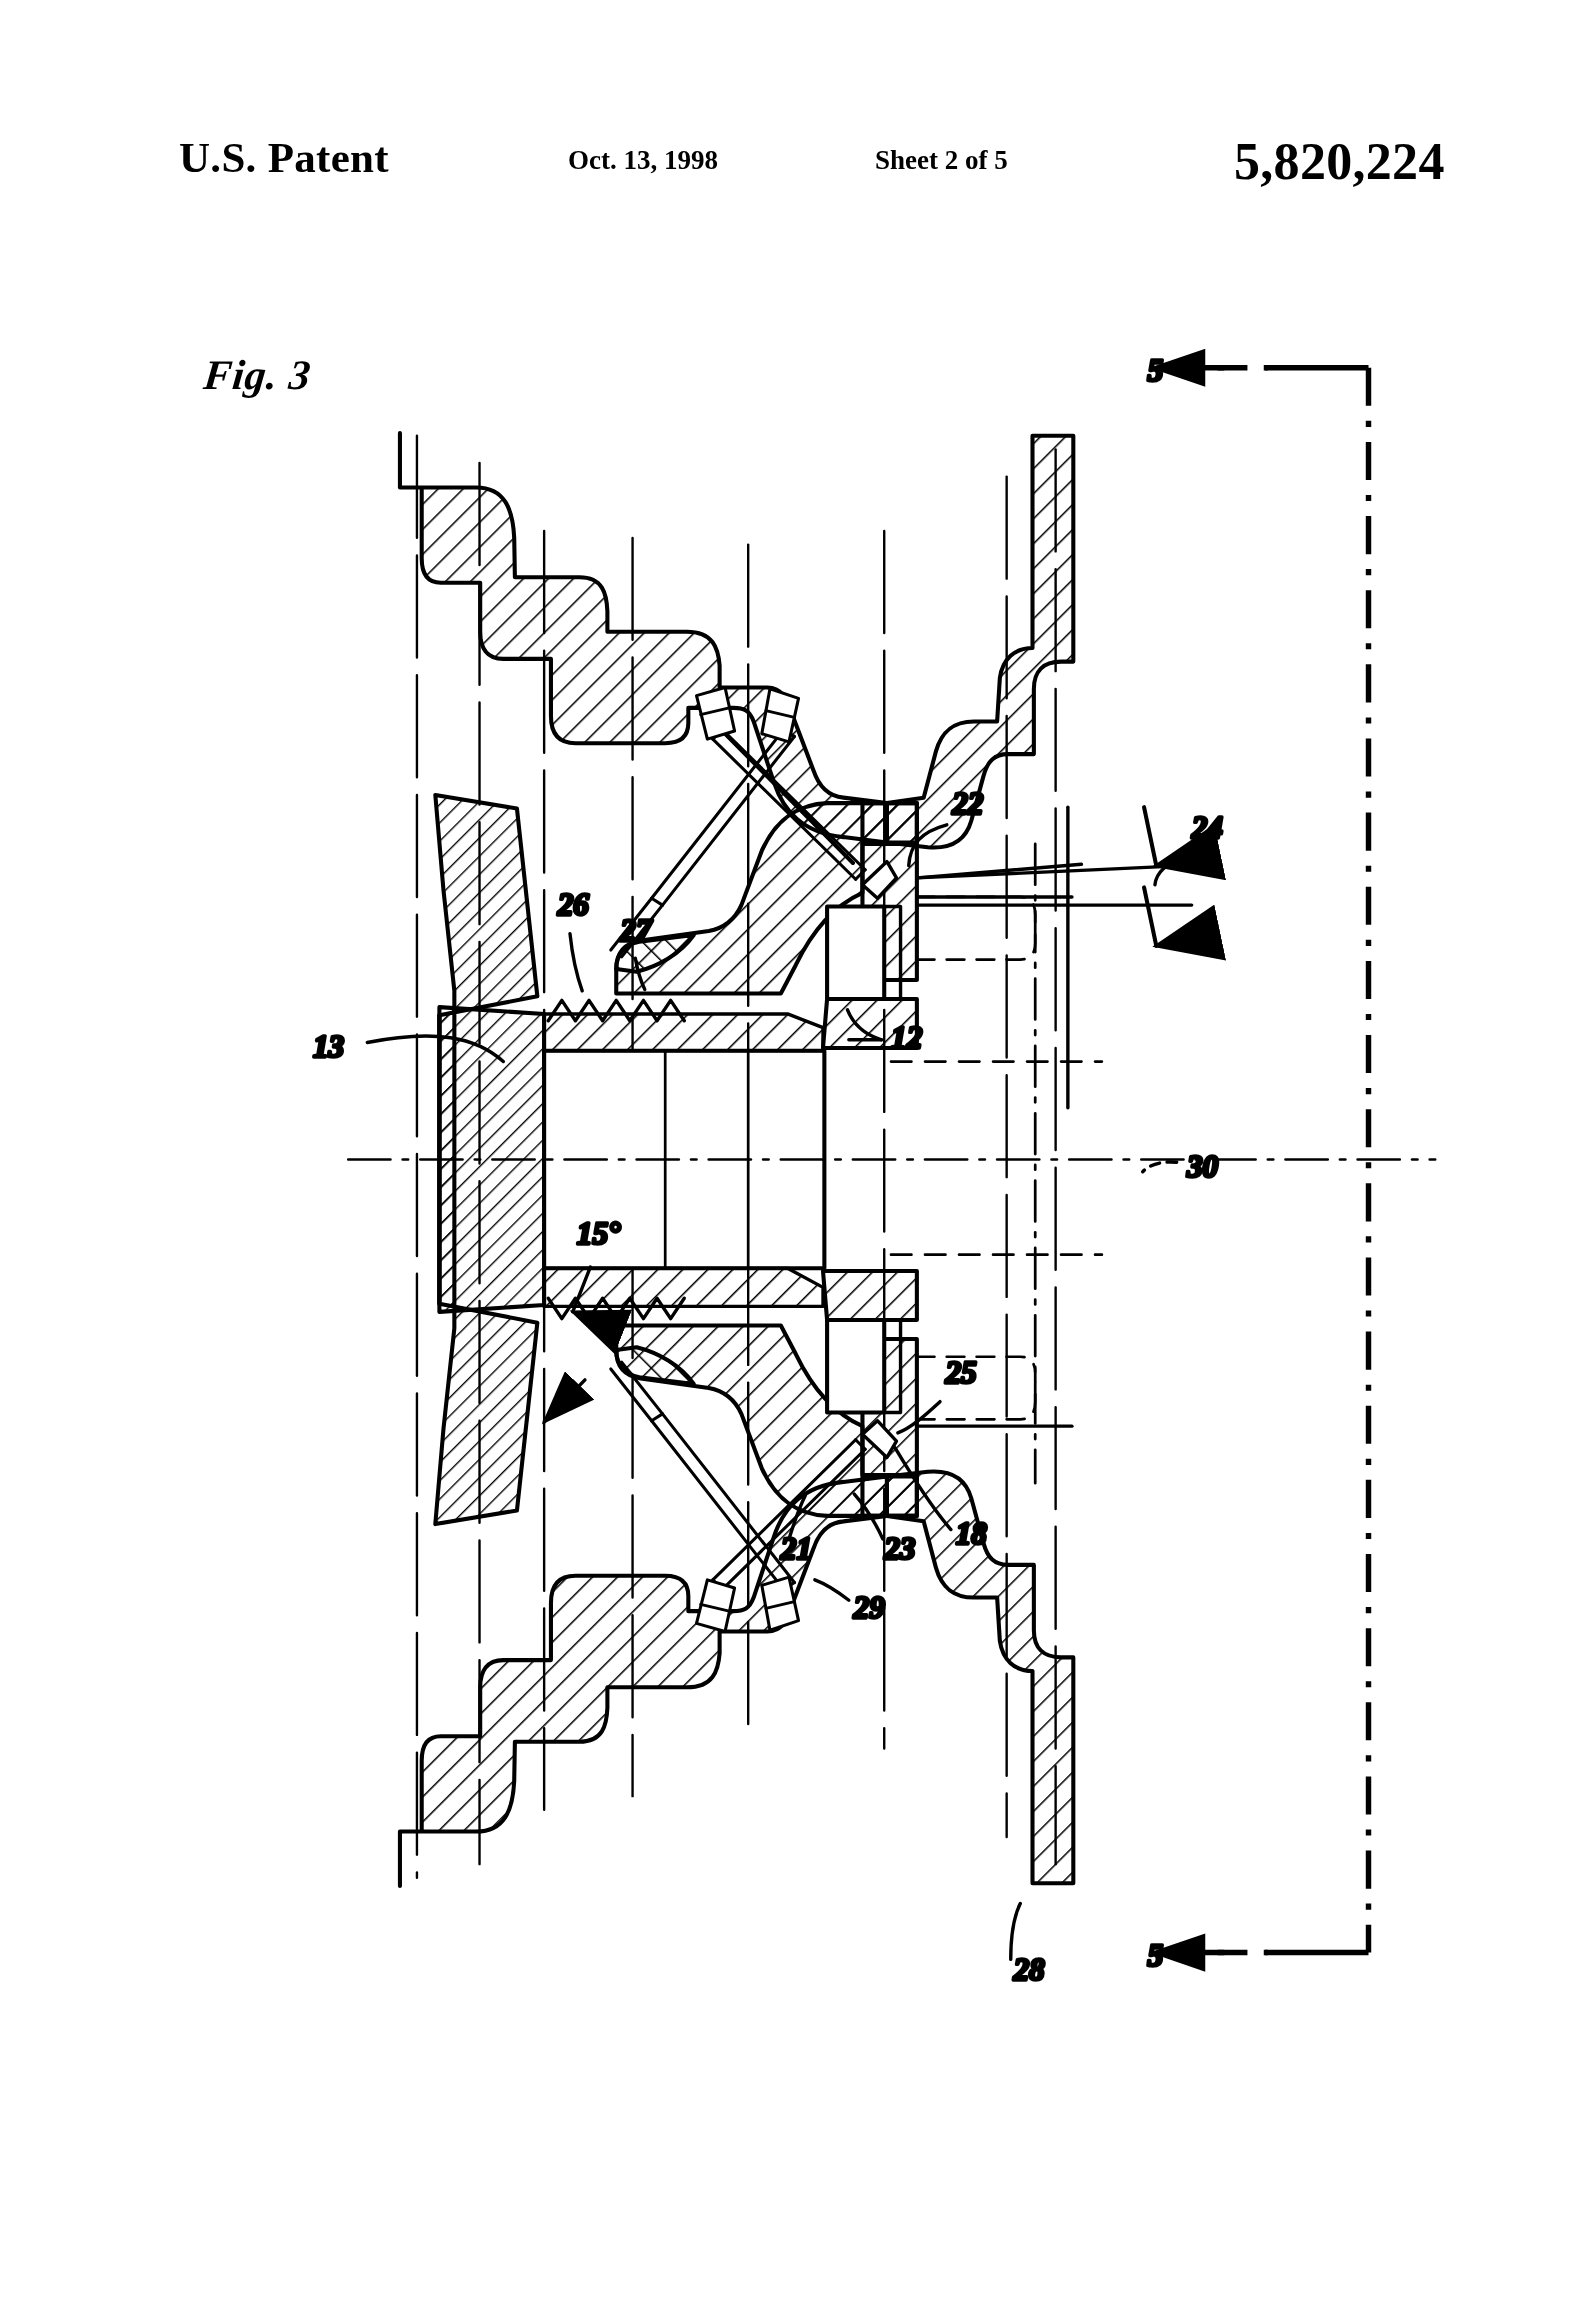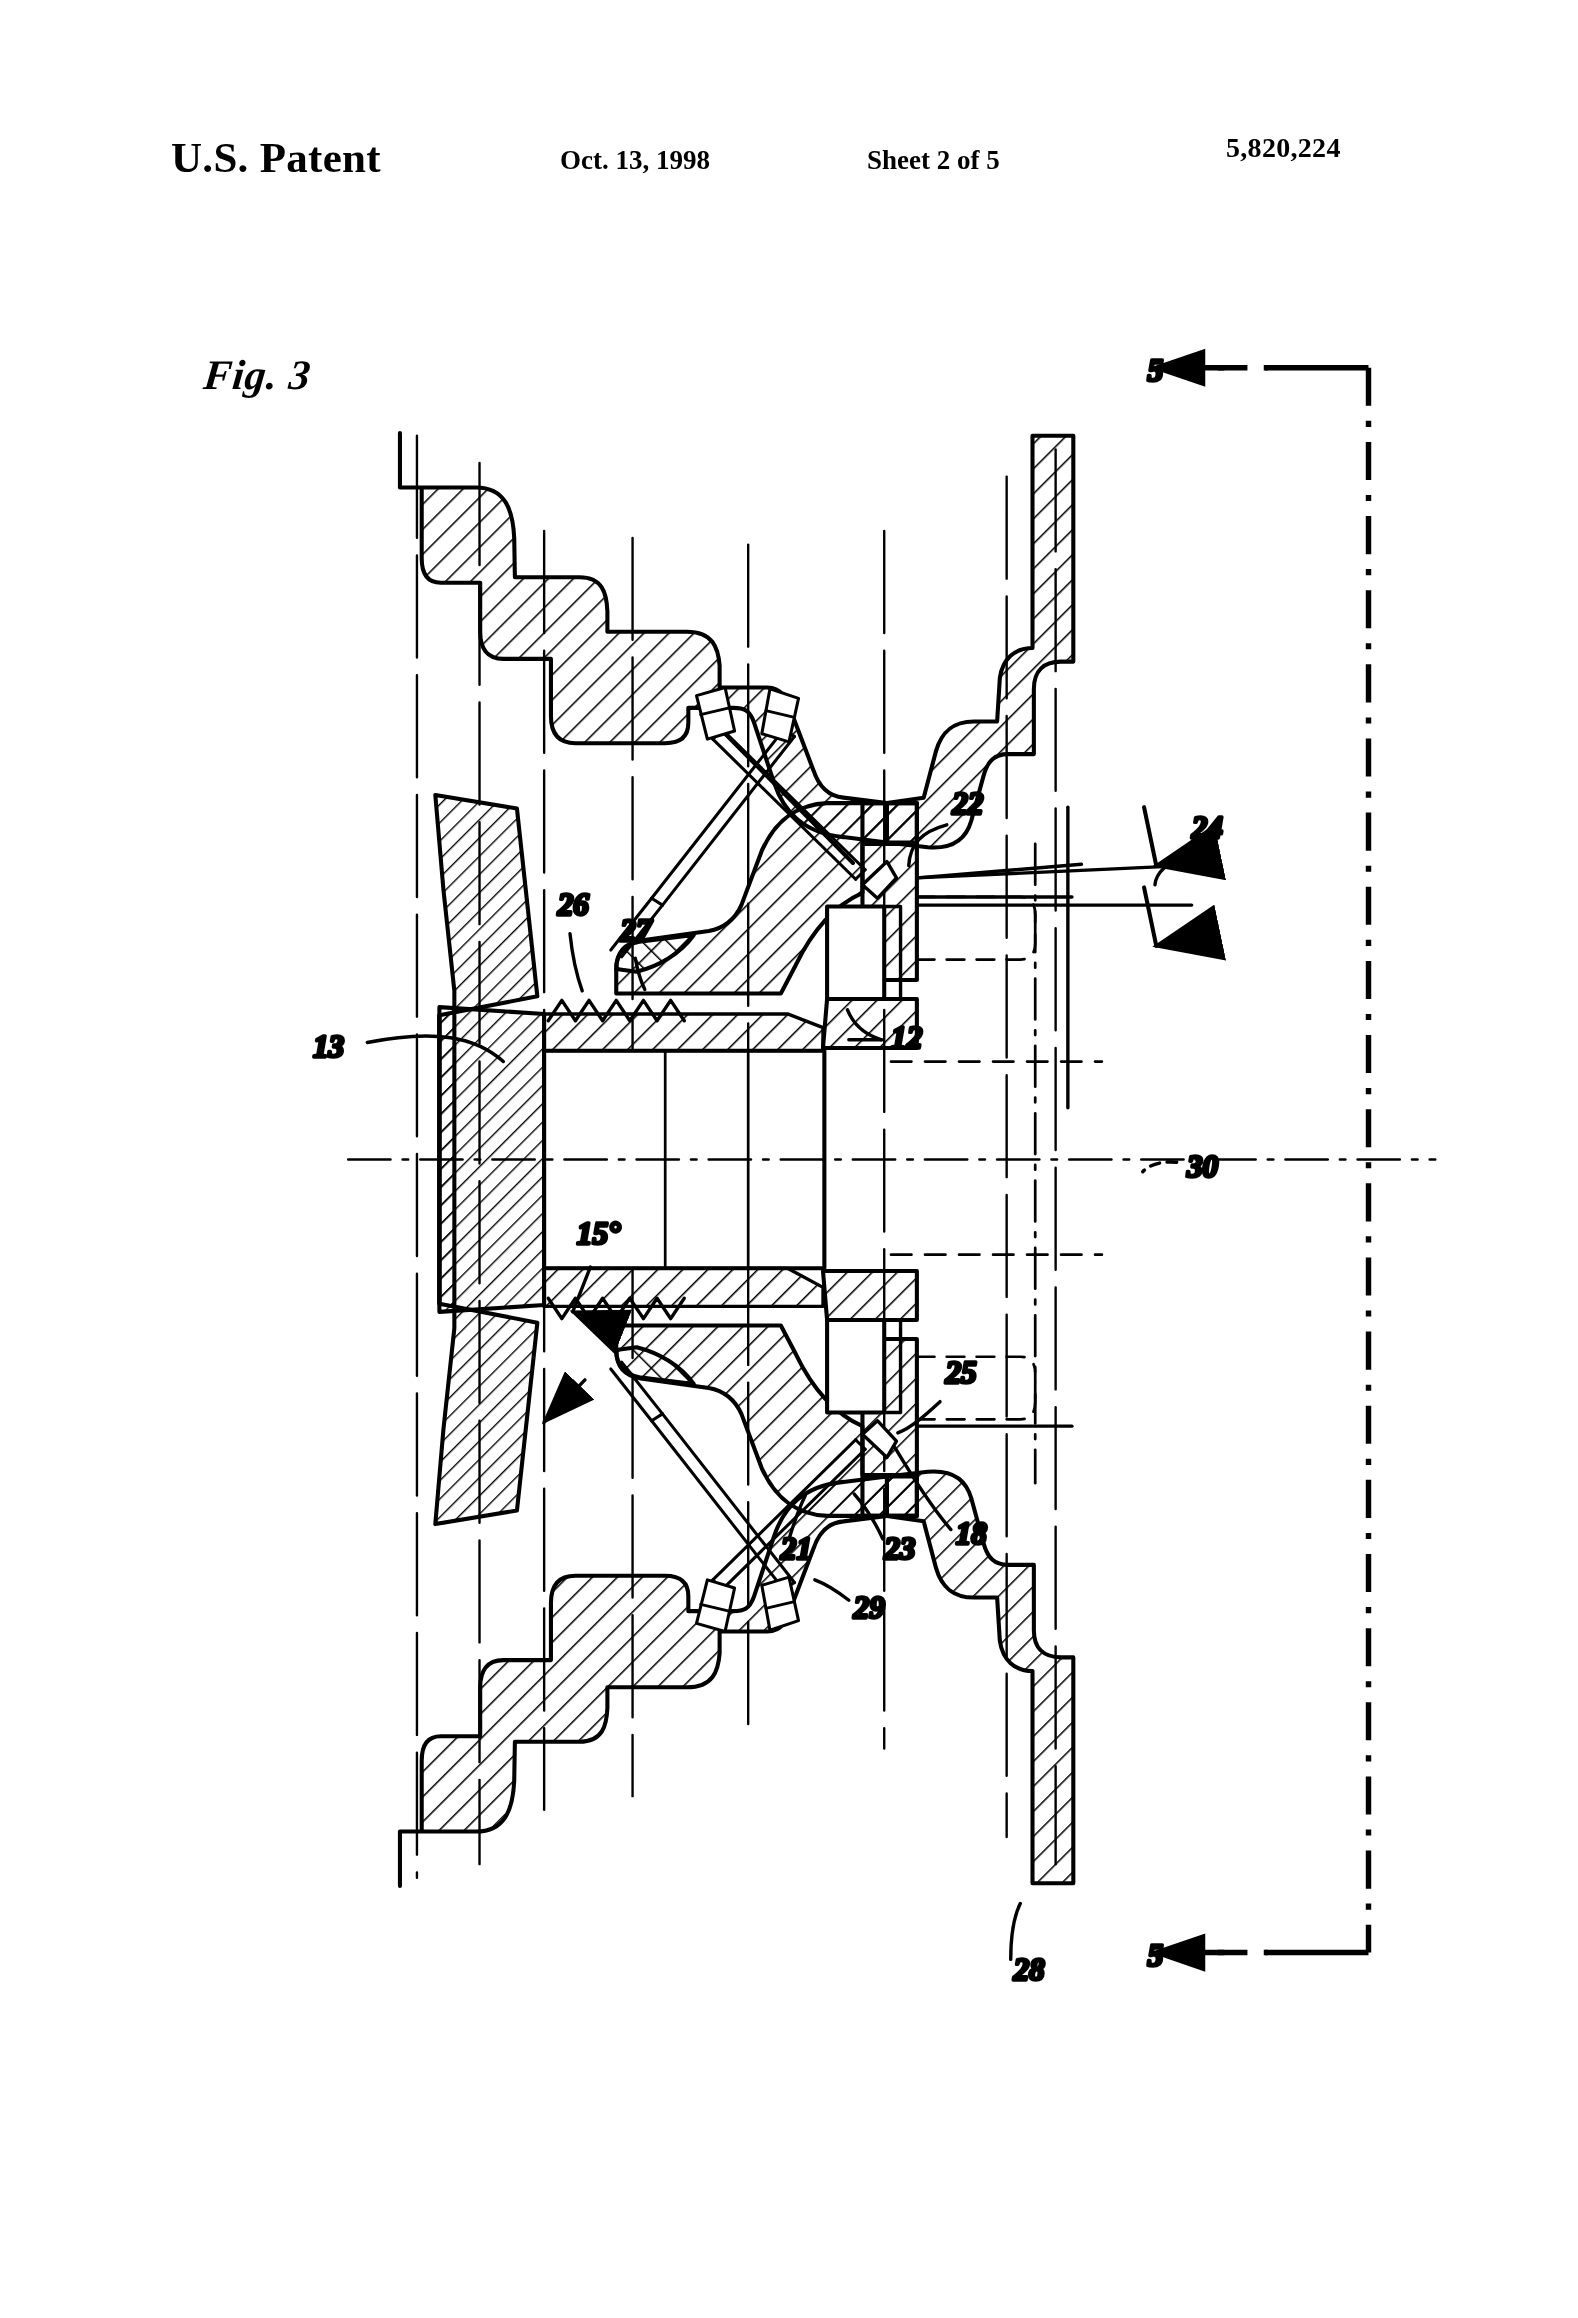--- a/index.html
+++ b/index.html
@@ -2,28 +2,28 @@
 <html style="font-size:11px"><head>
 <meta charset="utf-8">
 <style>
   html,body{margin:0;padding:0;background:#ffffff;}
   body{width:1578px;height:2319px;position:relative;
        font-family:"Liberation Serif",serif;color:#000;overflow:hidden;}
 
   .sheet{position:absolute;inset:0;background:#fff;}
 
   
-  .hdr{position:absolute;top:133px;left:8px;width:1283px;height:61px;}
+  .hdr{position:absolute;top:133px;left:16px;width:1283px;height:61px;}
   .hdr-title{position:absolute;left:163px;top:0;font-size:43px;font-weight:bold;
              letter-spacing:0.3px;white-space:nowrap;font-family:"Liberation Serif",serif;}
   .hdr-date{position:absolute;left:552px;top:12.2px;font-size:27px;font-weight:bold;
             white-space:nowrap;}
   .hdr-sheet{position:absolute;left:859px;top:12.2px;font-size:27px;font-weight:bold;
              white-space:nowrap;}
-  .hdr-num{position:absolute;left:1218px;top:-1.4px;font-size:28px;font-weight:bold;
+  .hdr-num{position:absolute;left:1218px;top:-1.4px;font-size:52px;font-weight:bold;
            white-space:nowrap;letter-spacing:0.3px;}
 
   
   .figlabel{position:absolute;left:204px;top:351px;font-size:42px;font-weight:bold;
             font-style:italic;font-family:"Liberation Serif",serif;
             letter-spacing:0.7px;transform:skewX(-6deg);}
 
   
   .canvas{position:absolute;left:0;top:0;width:1578px;height:2319px;}
   svg{display:block;}

